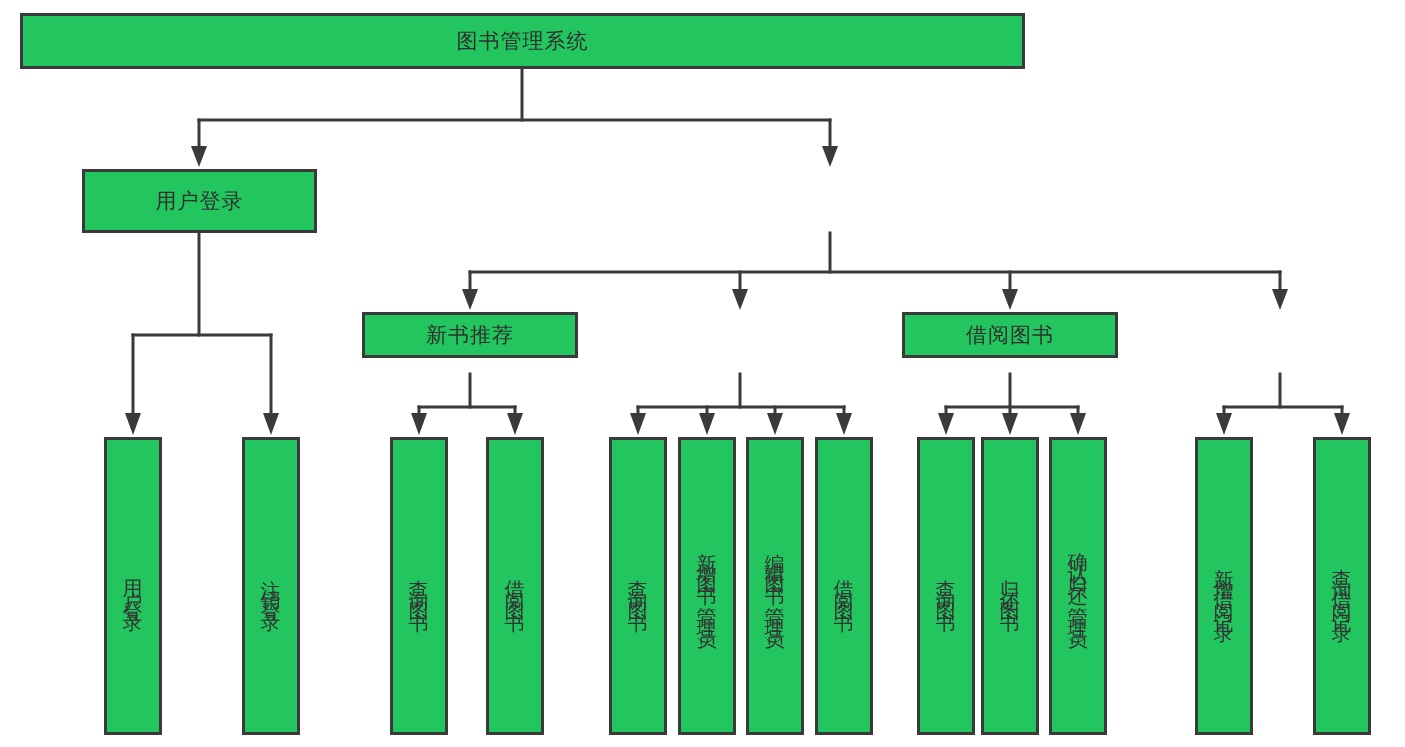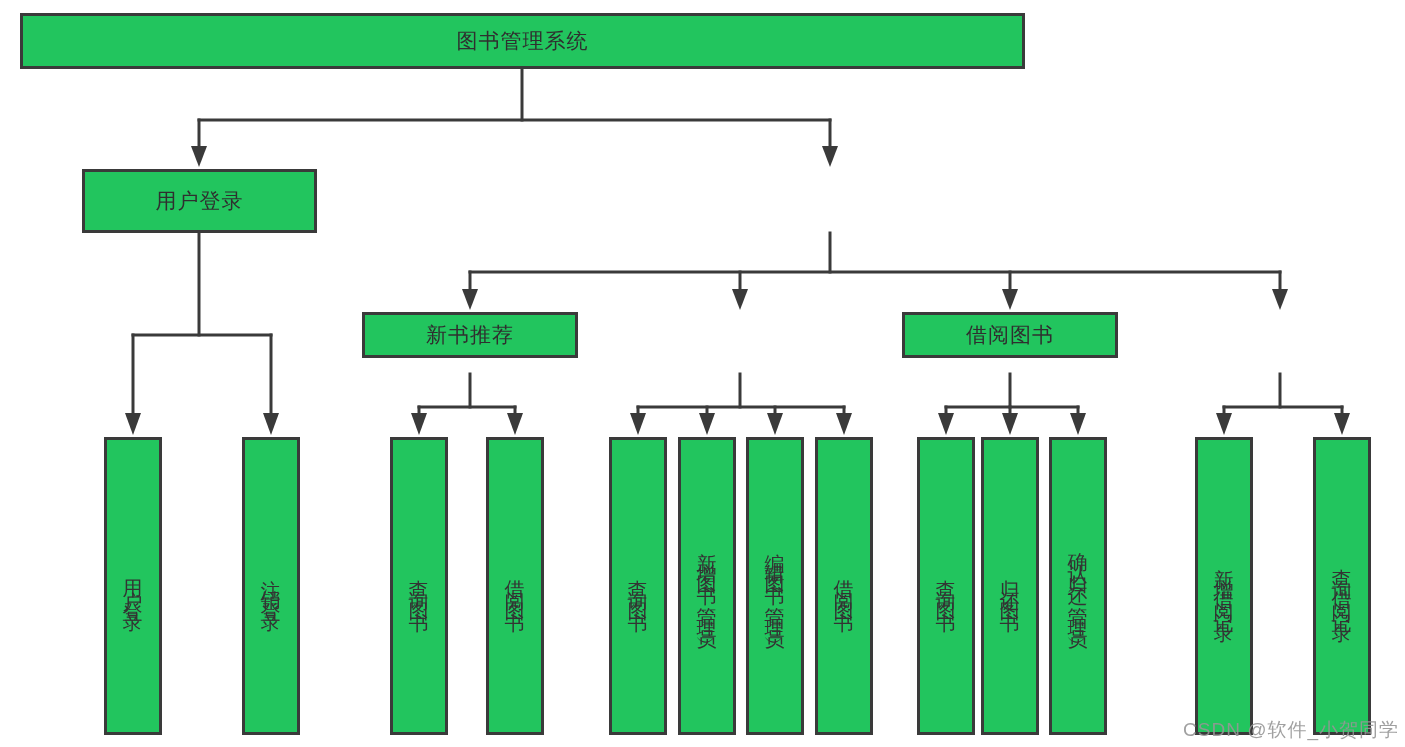--- a/index.html
+++ b/index.html
@@ -175,15 +175,14 @@
   <div class="box leaf leaf-7">编辑图书（管理员）</div>
   <div class="box leaf leaf-8">借阅图书</div>
 
   <div class="box leaf leaf-9">查询图书</div>
   <div class="box leaf leaf-10">归还图书</div>
   <div class="box leaf leaf-11">确认归还（管理员）</div>
 
   <div class="box leaf leaf-12">新增借阅记录</div>
   <div class="box leaf leaf-13">查询借阅记录</div>
 
-  <div class="watermark">CSDN @软件_小贺同学</div>
 
 </div>
 
 </body></html>

